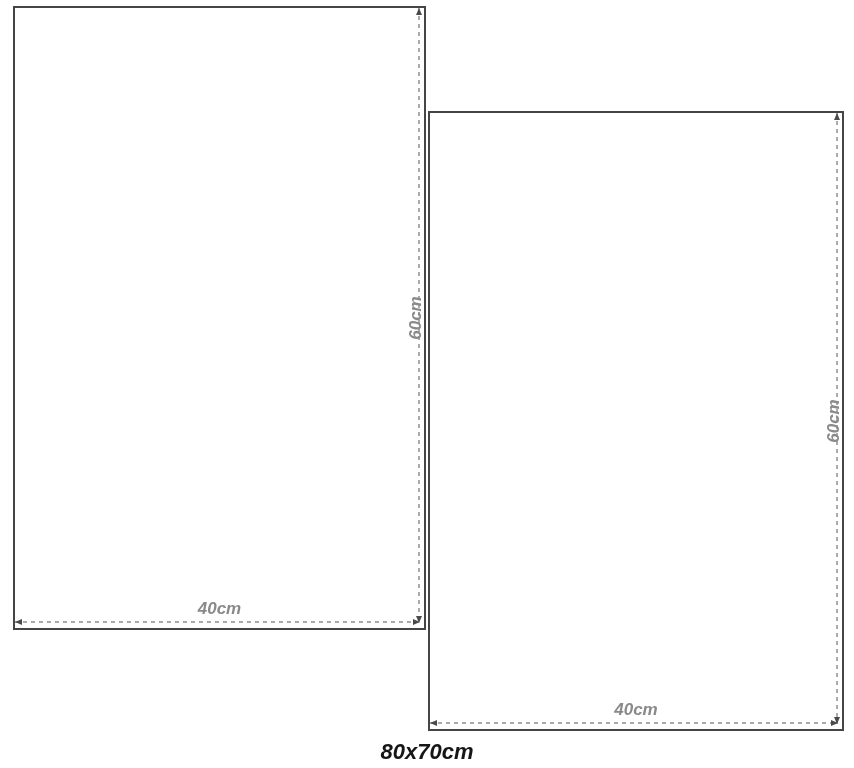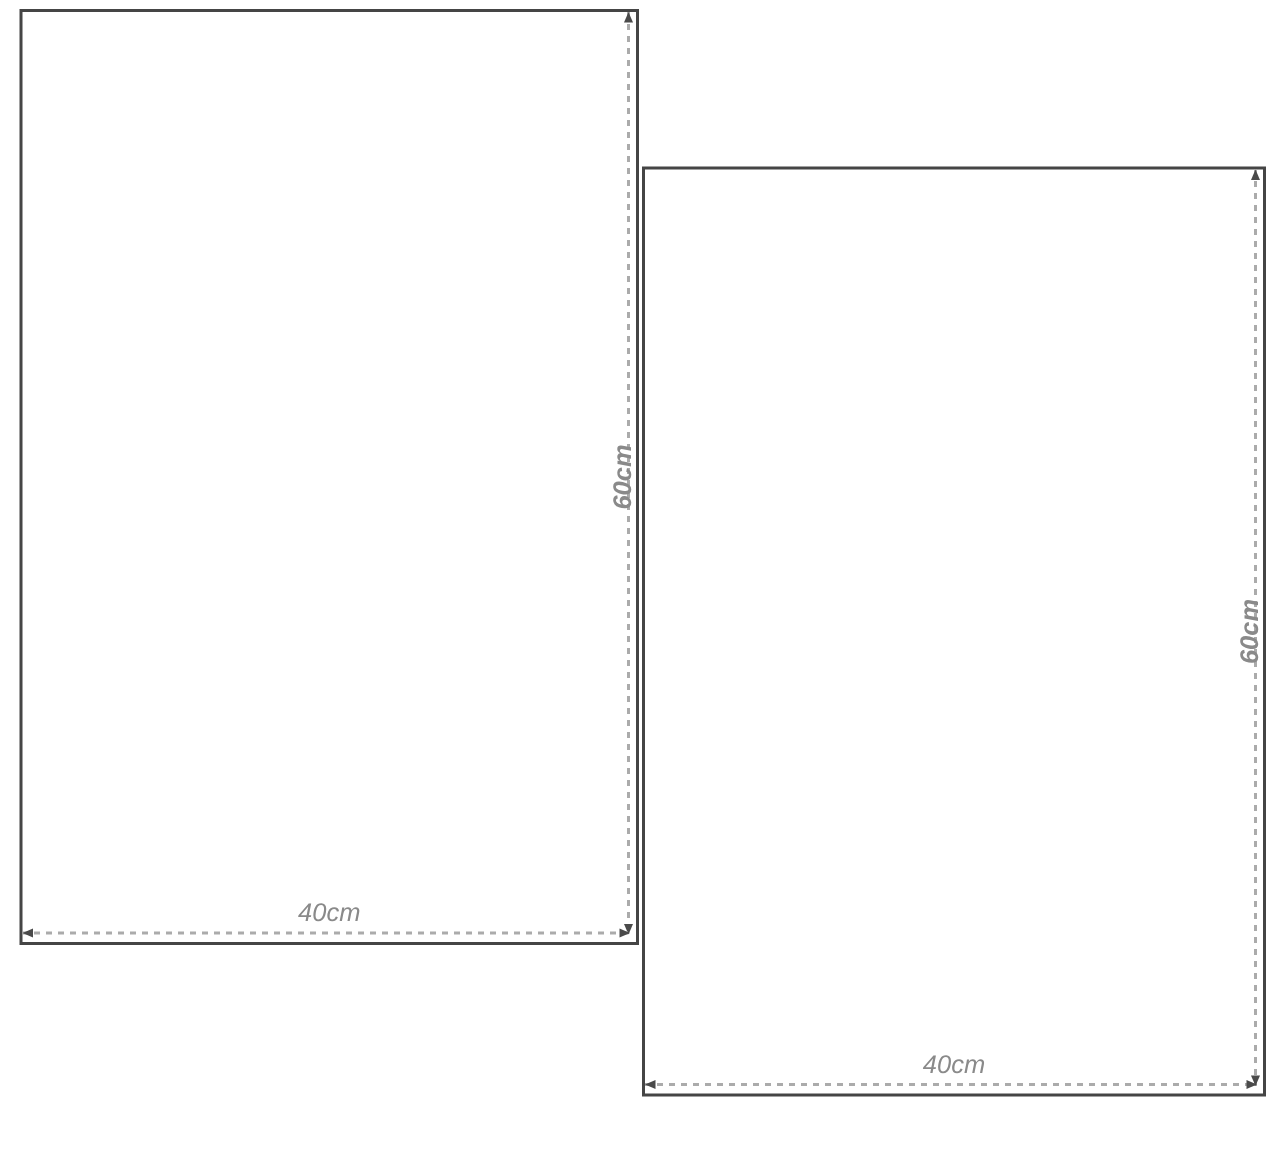--- a/index.html
+++ b/index.html
@@ -82,21 +82,21 @@
     font-weight: bold;
     font-size: 17px;
     color: var(--dimension-text);
     white-space: nowrap;
   }
   .dim-label-h {
     position: absolute;
     bottom: 9px; left: 50%;
     transform: translateX(-50%);
     font-style: italic;
-    font-weight: normal;
+    font-weight: bold;
     font-size: 17px;
     color: var(--dimension-text);
     white-space: nowrap;
     margin-top: 25px;
   }
   .total-label {
     position: absolute;
     top: 739px; left: 0;
     width: 100%;
     text-align: center;
@@ -130,14 +130,15 @@
       <span class="arr arr-down"></span>
     </div>
     <div class="dim-h">
       <span class="arr arr-left"></span>
       <span class="arr arr-right"></span>
     </div>
     <span class="dim-label-v">60cm</span>
     <span class="dim-label-h">40cm</span>
   </div>
 
+  <div class="total-label">80x70cm</div>
 
 </div>
 
 </body></html>

